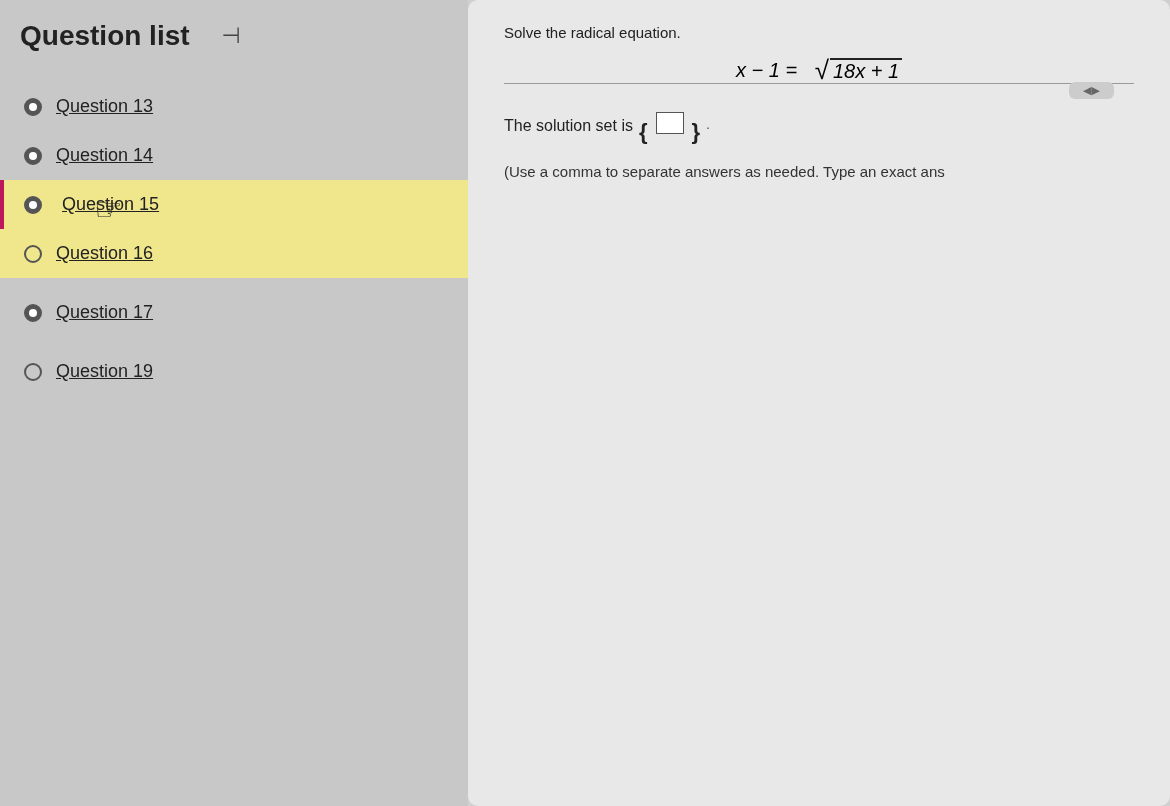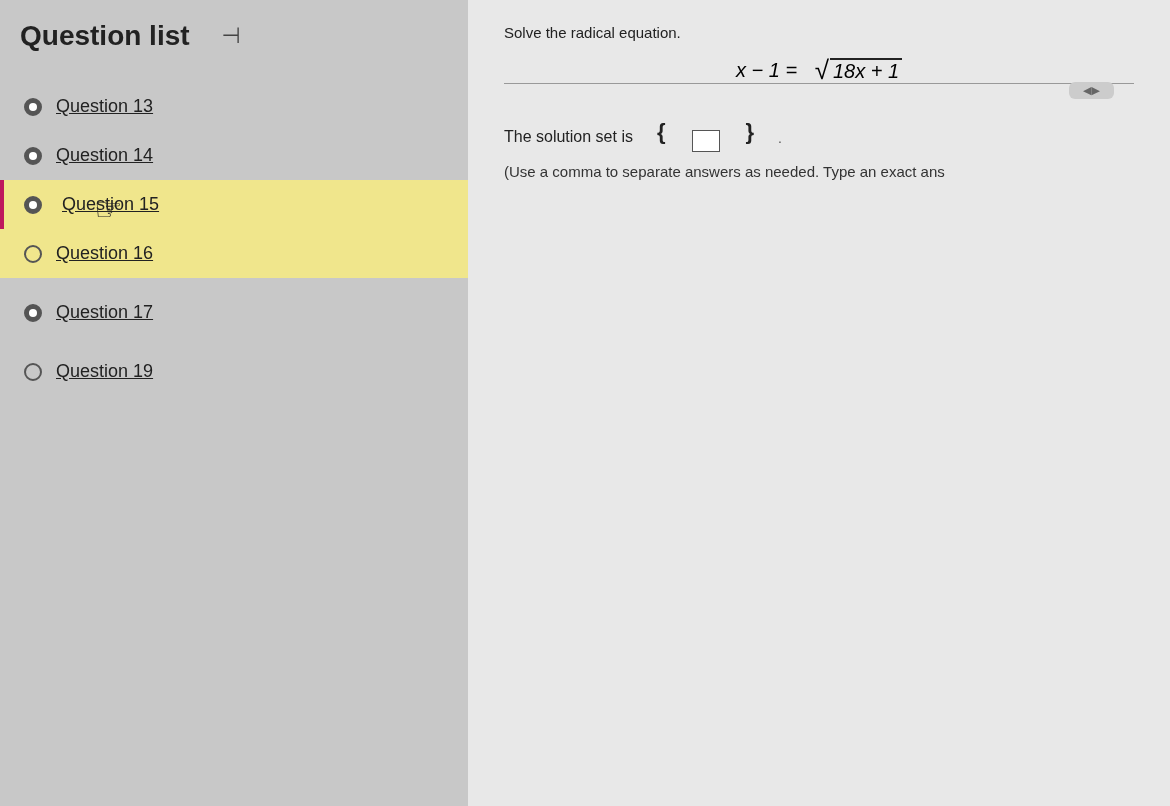--- a/index.html
+++ b/index.html
@@ -106,20 +106,21 @@
       font-size: 28px;
       pointer-events: none;
     }
 
     
     .main-content {
       flex: 1;
       background: #e8e8e8;
       padding: 24px 36px;
       position: relative;
+      border-radius: 10px;
     }
 
     .problem-header {
       font-size: 15px;
       color: #222;
       margin-bottom: 10px;
     }
 
     .divider {
       border: none;
@@ -140,22 +141,22 @@
     }
 
     .solution-area {
       font-size: 16px;
       color: #222;
       line-height: 1.8;
     }
 
     .solution-line {
       display: flex;
-      align-items: flex-end;
-      gap: 24px;
+      align-items: flex-start;
+      gap: 6px;
       margin-bottom: 6px;
     }
 
     .set-bracket {
       font-size: 22px;
       font-weight: bold;
       color: #222;
     }
 
     .input-box {

